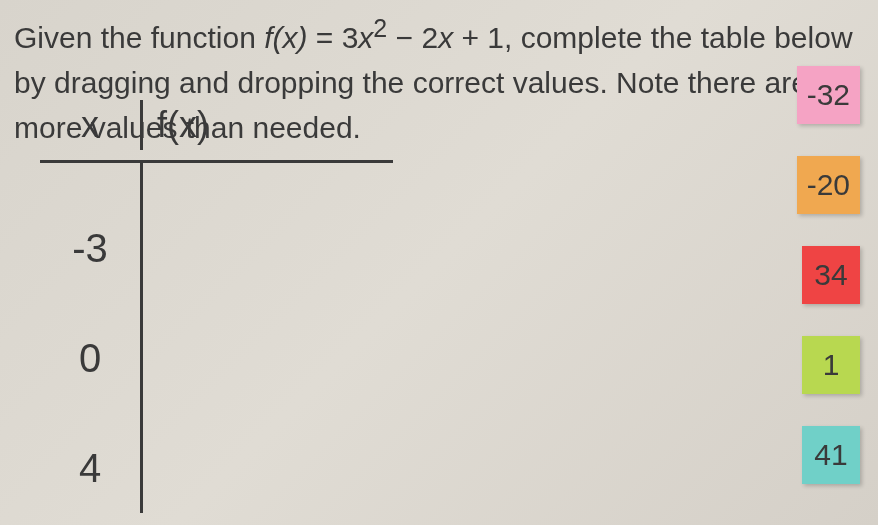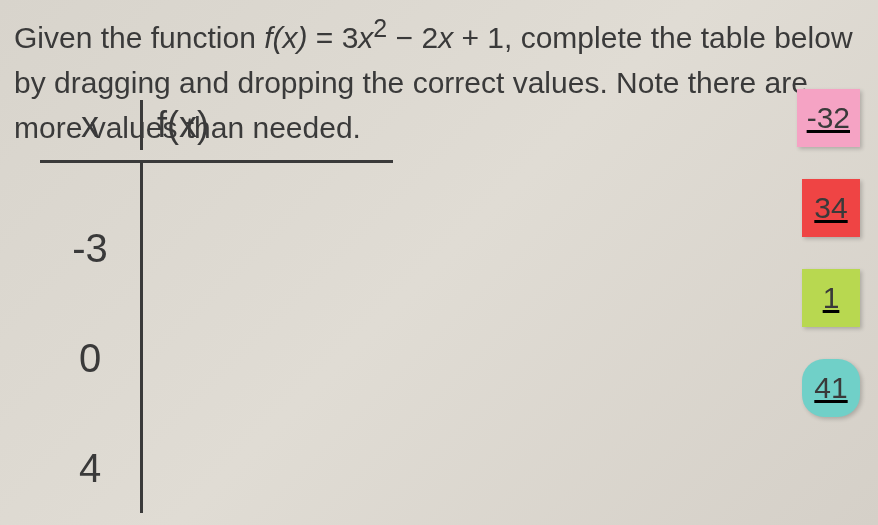--- a/index.html
+++ b/index.html
@@ -81,26 +81,25 @@
       font-size: 40px;
       color: #3a3a3a;
       font-weight: 500;
     }
     .x-cell.spacer {
       height: 30px;
     }
     .tiles-container {
       position: absolute;
       right: 18px;
-      top: 89px;
+      top: 66px;
       display: flex;
       flex-direction: column;
       gap: 32px;
       align-items: flex-end;
-      text-decoration: underline;
     }
     .tile {
       min-width: 58px;
       height: 58px;
       display: flex;
       align-items: center;
       justify-content: center;
       font-size: 30px;
       font-weight: 500;
       color: #3a3a3a;
@@ -115,21 +114,20 @@
       background: #f0a850;
     }
     .tile-yellow {
       background: #ef4444;
     }
     .tile-green {
       background: #b8d850;
     }
     .tile-teal {
       background: #70d0c8;
-      border-radius: 22px;
     }
   </style>
 </head>
 <body>
 
 <div class="question-text">
   <span>Given the function </span><span class="italic">f(x)</span><span> = 3</span><span class="italic">x</span><sup>2</sup><span> − 2</span><span class="italic">x</span><span> + 1</span><span>, complete the table below by dragging and dropping the correct values. Note there are more values than needed.</span>
 </div>
 
 <div class="table-container">
@@ -145,16 +143,17 @@
       <div class="x-cell">0</div>
       <div class="x-cell">4</div>
     </div>
     <div class="vert-divider"></div>
     <div class="fx-column"></div>
   </div>
 </div>
 
 <div class="tiles-container">
   <div class="tile tile-pink">-32</div>
+  <div class="tile tile-orange">-20</div>
   <div class="tile tile-yellow">34</div>
   <div class="tile tile-green">1</div>
   <div class="tile tile-teal">41</div>
 </div>
 
 </body></html>

